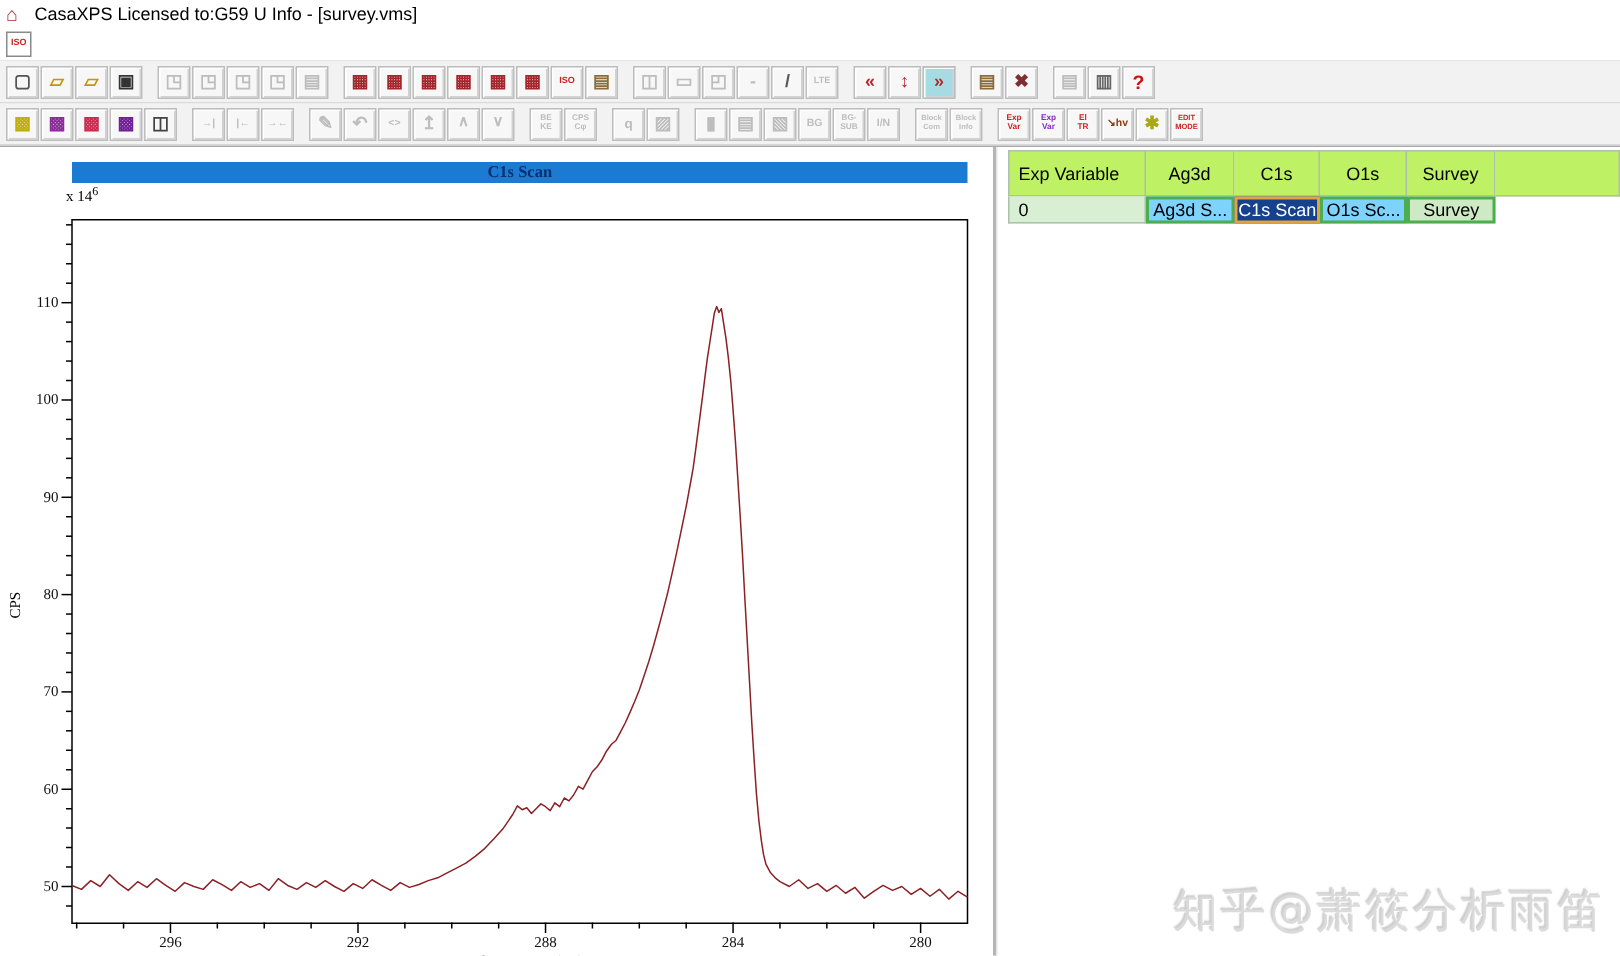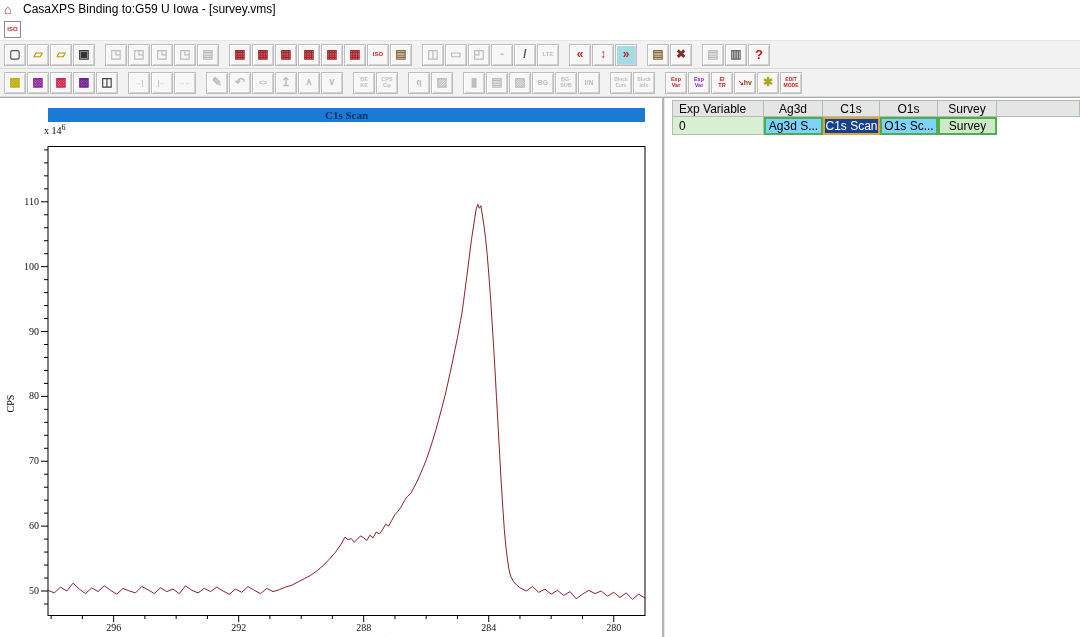--- a/index.html
+++ b/index.html
@@ -29,41 +29,41 @@
   .multiplier{position:absolute;left:44px;top:25px;font-family:"Liberation Serif",serif;font-size:10px;}
   .multiplier sup{font-size:8px;}
   .ylabel{position:absolute;left:2px;top:300px;font-family:"Liberation Serif",serif;font-size:10px;
           transform:rotate(-90deg);transform-origin:center;}
   .plot-svg{position:absolute;left:14px;top:48px;}
   .splitter{position:absolute;left:662px;top:0;width:2px;height:542px;background:#b5b5b5;
             border-right:1px solid #e8e8e8;}
   .right-panel{position:absolute;left:665px;top:0;right:0;height:542px;background:#fff;}
   .block-table{margin:2px 0 0 7px;font-size:12px;}
   .trow{display:flex;}
-  .th{height:17px;border:1px solid #adbfad;border-left:none;background:#e5e5e5;
+  .th{height:31px;border:1px solid #adbfad;border-left:none;background:#bef264;
       display:flex;align-items:center;justify-content:center;box-sizing:border-box;}
   .th.first{border-left:1px solid #adbfad;justify-content:flex-start;padding-left:6px;}
   .th.filler{flex:1;border-left:none;}
   .td{height:18px;box-sizing:border-box;display:flex;align-items:center;justify-content:center;
       font-size:12px;}
   .td.exp{background:#d9efd3;border:1px solid #adbfad;border-top:none;justify-content:flex-start;padding-left:6px;}
   .td.outlined{background:#7dd3fc;border:2px solid #4cae4f;}
   .td.selected{background:#16418c;color:#fff;border:2px solid #e2a23c;}
   .td.filled{background:#cdeac4;border:2px solid #4cae4f;}
   .watermark{position:absolute;right:10px;bottom:12px;font-size:30px;letter-spacing:2px;
              color:rgba(215,215,215,0.9);
              text-shadow:1px 1px 0 rgba(255,255,255,0.9), -1px -1px 1px rgba(140,140,140,0.45);
              font-family:"DejaVu Sans",sans-serif;white-space:nowrap;}
 </style>
 </head>
 <body>
 
 <div class="titlebar">
   <span class="app-icon">⌂</span>
-  <span>CasaXPS Binding to:G59 U Iowa - [survey.vms]</span>
+  <span>CasaXPS Licensed to:G59 U Info - [survey.vms]</span>
 </div>
 
 <div class="menubar">
   <span class="doc-icon">ISO</span>
 </div>
 
 <div class="toolbar" id="toolbar1">
     <div class="tb-btn">
       <span style="color: rgb(85, 85, 85);">▢</span>
     </div>
@@ -360,14 +360,17 @@
           <div class="th filler"></div>
         </div>
         <div class="trow">
           <div class="td exp" style="width: 92px;">0</div>
           <div class="td outlined" style="width: 59px;">Ag3d S...</div>
           <div class="td selected" style="width: 57px;">C1s Scan</div>
           <div class="td outlined" style="width: 58px;">O1s Sc...</div>
           <div class="td filled" style="width: 59px;">Survey</div>
         </div>
       </div>
+    <div class="watermark">
+      <span>知乎</span><span>@萧筱分析雨笛</span>
+    </div>
   </div>
 </main>
 
 </body></html>

